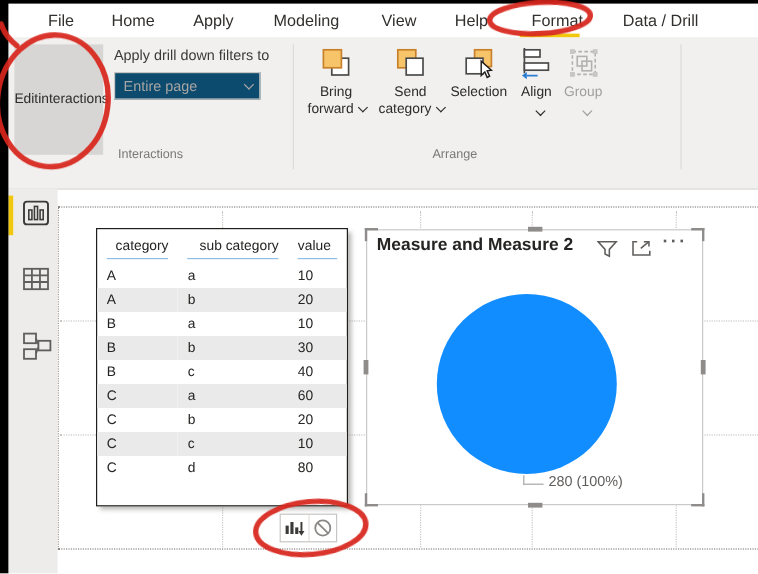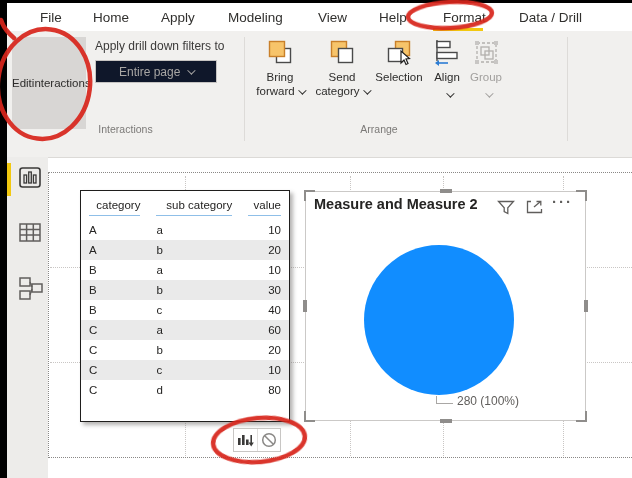--- a/index.html
+++ b/index.html
@@ -17,23 +17,23 @@
   #mi-4{left:311px}#mi-5{left:372px}#mi-6{left:436px}#mi-7{left:512px}
   #format-underline{left:433px;top:28px;width:50px;height:3px;background:#f2c80f;z-index:4;}
   
   #ribbon{left:7px;top:31px;width:625px;height:126px;background:#f1f0ee;z-index:3;
           border-bottom:1px solid #dcdad7;}
   .rib-divider{position:absolute;top:6px;height:104px;width:1px;background:#dddbd8;}
   #edit-interactions-btn{left:5px;top:6px;width:74px;height:92px;background:#d8d6d4;
      display:flex;align-items:center;cursor:pointer;}
   #edit-interactions-btn .lbl{font-size:11.5px;color:#2d2c2b;line-height:14px;text-align:center;}
   #drill-label{left:88px;top:8px;font-size:12px;color:#3b3a39;white-space:nowrap;}
-  #drill-dropdown{left:88px;top:29px;width:122px;height:23px;background:#0f172a;
+  #drill-dropdown{left:88px;top:29px;width:122px;height:23px;background:#0c4a6e;
      border:1px solid #c6c4c2;display:flex;align-items:center;justify-content:space-between;
-     padding:0 23px;box-sizing:border-box;font-size:12px;color:#a8a6a4;}
+     padding:0 7px;box-sizing:border-box;font-size:12px;color:#a8a6a4;}
   .group-label{position:absolute;font-size:10.5px;color:#7b7977;text-align:center;top:92px;}
   #interactions-group-label{left:0;width:237px;}
   #arrange-group-label{left:237px;width:270px;}
   
   .arr-btn{position:absolute;top:8px;display:flex;flex-direction:column;align-items:center;cursor:pointer;}
   .arr-btn .ic{height:27px;margin-bottom:4px;}
   .arr-btn .lbl{font-size:11.5px;color:#2d2c2b;line-height:14px;text-align:center;white-space:nowrap;}
   .arr-btn.disabled .lbl{color:#a19f9d;}
   #btn-bring{left:240px;width:66px;}
   #btn-send{left:302px;width:66px;}
@@ -55,21 +55,21 @@
   .dotted-v{position:absolute;width:0;border-left:1px dotted #8a8886;z-index:1;}
   .dotted-h{position:absolute;height:0;border-top:1px dotted #8a8886;z-index:1;}
   .grid-line{border-color:#c9c6c4;}
   
   #table-visual{left:80px;top:190px;width:210px;height:232px;background:#fff;z-index:2;
      border:1px solid #1f1e1d;box-shadow:3px 3px 4px rgba(90,88,86,.45);box-sizing:border-box;}
   #table-visual table{border-collapse:collapse;width:100%;margin-top:3px;
      font-size:11.5px;color:#252423;}
   #table-visual th{font-weight:normal;text-align:right;padding:5px 8px 4px 8px;}
   #table-visual th .h-inner{border-bottom:1px solid #8fbfe8;padding-bottom:4px;}
-  #table-visual th.col-value,#table-visual td.col-value{text-align:right;}
+  #table-visual th.col-value,#table-visual td.col-value{text-align:left;}
   #table-visual td{padding:3px 8px;height:14px;}
   #table-visual tr.alt{background:#eaeaea;}
   
   #interaction-toolbar{left:233px;top:428px;width:48px;height:24px;z-index:2;display:flex;
      background:#fff;border:1px solid #c8c6c4;box-sizing:border-box;}
   #interaction-toolbar .itb{flex:1;display:flex;align-items:center;justify-content:center;cursor:pointer;}
   #interaction-toolbar .itb + .itb{border-left:1px solid #e1dfdd;}
   
   #pie-visual{left:305px;top:191px;width:281px;height:230px;background:#fff;z-index:2;
      border:1px solid #cbc9c7;box-sizing:border-box;}

